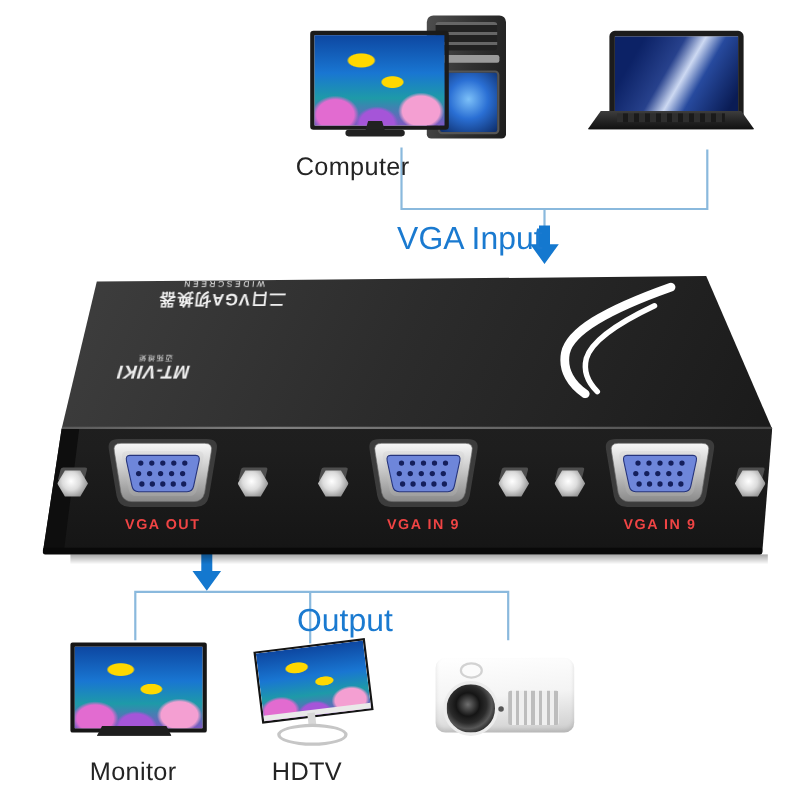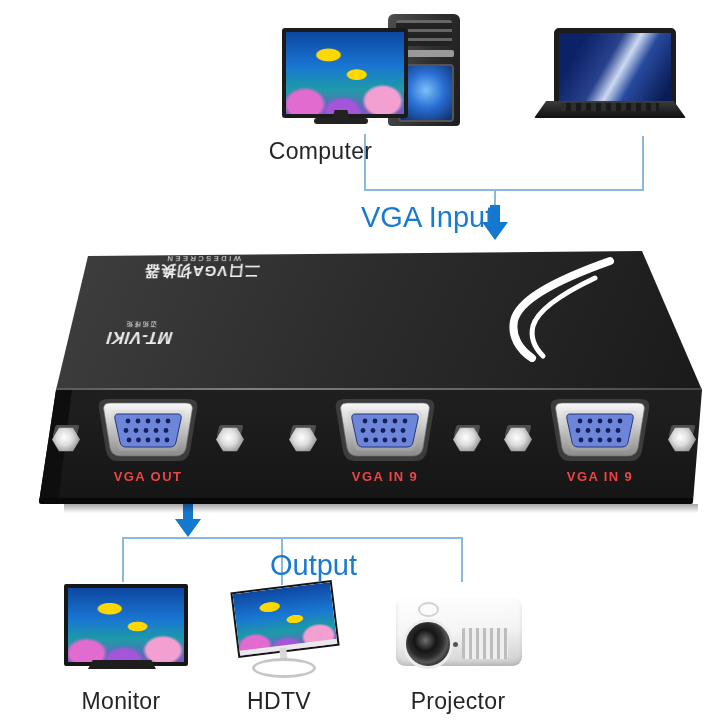--- a/index.html
+++ b/index.html
@@ -318,15 +318,14 @@
 
   <div class="abs" id="projector">
     <div class="btn"></div>
     <div class="lens"></div>
     <div class="vents"></div>
     <div class="dot"></div>
   </div>
 
   <div class="dev-label" id="lbl-hdtv">HDTV</div>
   <div class="dev-label" id="lbl-monitor">Monitor</div>
-  <div class="dev-label" id="lbl-projector">Projector</div>
 
 </div>
 
 </body></html>

